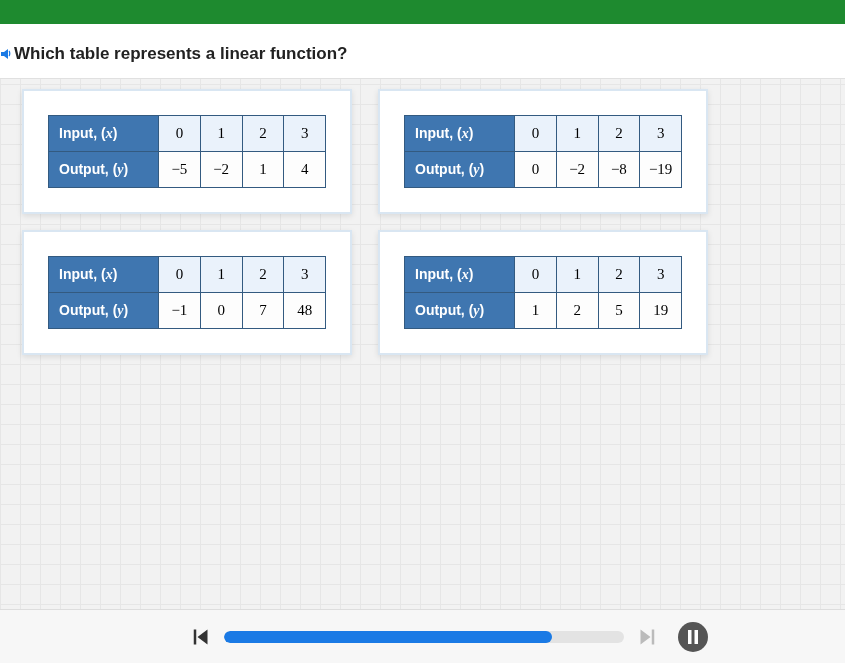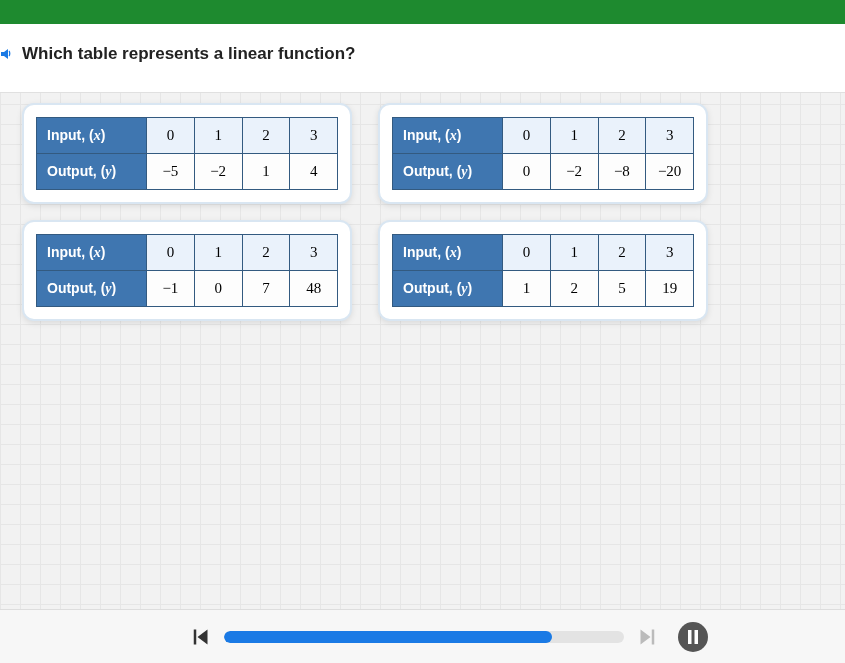--- a/index.html
+++ b/index.html
@@ -15,22 +15,21 @@
     background-image:
       linear-gradient(#e6e6e6 1px, transparent 1px),
       linear-gradient(90deg, #e6e6e6 1px, transparent 1px);
     background-size: 20px 20px;
     padding: 0;
   }
 
   .question-row {
     display: flex;
     align-items: center;
-    gap: 8px;
-    padding: 20px 0 28px 0;
+    padding: 20px 0 14px 0;
     background: #ffffff;
     border-bottom: 1px solid #e0e0e0;
     text-align: right;
   }
   .audio-btn {
     width: 16px; height: 16px;
     display: flex; align-items: center; justify-content: center;
     color: #1a7ae5; font-size: 12px; font-weight: bold;
     margin-left: -2px;
     cursor: pointer;
@@ -44,22 +43,22 @@
   .tables-wrap {
     display: grid;
     grid-template-columns: 330px 330px;
     gap: 16px 26px;
     padding: 10px 0 0 22px;
     width: fit-content;
   }
   .table-card {
     background: #fff;
     border: 2px solid #d9e6f2;
-    border-radius: 12px;
-    padding: 12px;
+    border-radius: 0;
+    padding: 24px;
     box-shadow: 0 2px 6px rgba(0,0,0,0.1);
     cursor: pointer;
   }
   table.func {
     border-collapse: collapse;
     width: 100%;
     table-layout: fixed;
   }
   table.func td, table.func th {
     border: 1px solid #335a80;
@@ -163,21 +162,21 @@
           <td>0</td>
           <td>1</td>
           <td>2</td>
           <td>3</td>
         </tr>
         <tr>
           <th><span>Output,</span> (<span class="var">y</span>)</th>
           <td>0</td>
           <td>−2</td>
           <td>−8</td>
-          <td>−20</td>
+          <td>−19</td>
         </tr>
       </tbody>
         </table>
     </div>
 
     <div class="table-card">
       <table class="func">
         <tbody>
             <tr>
           <th><span>Input,</span> (<span class="var">x</span>)</th>

